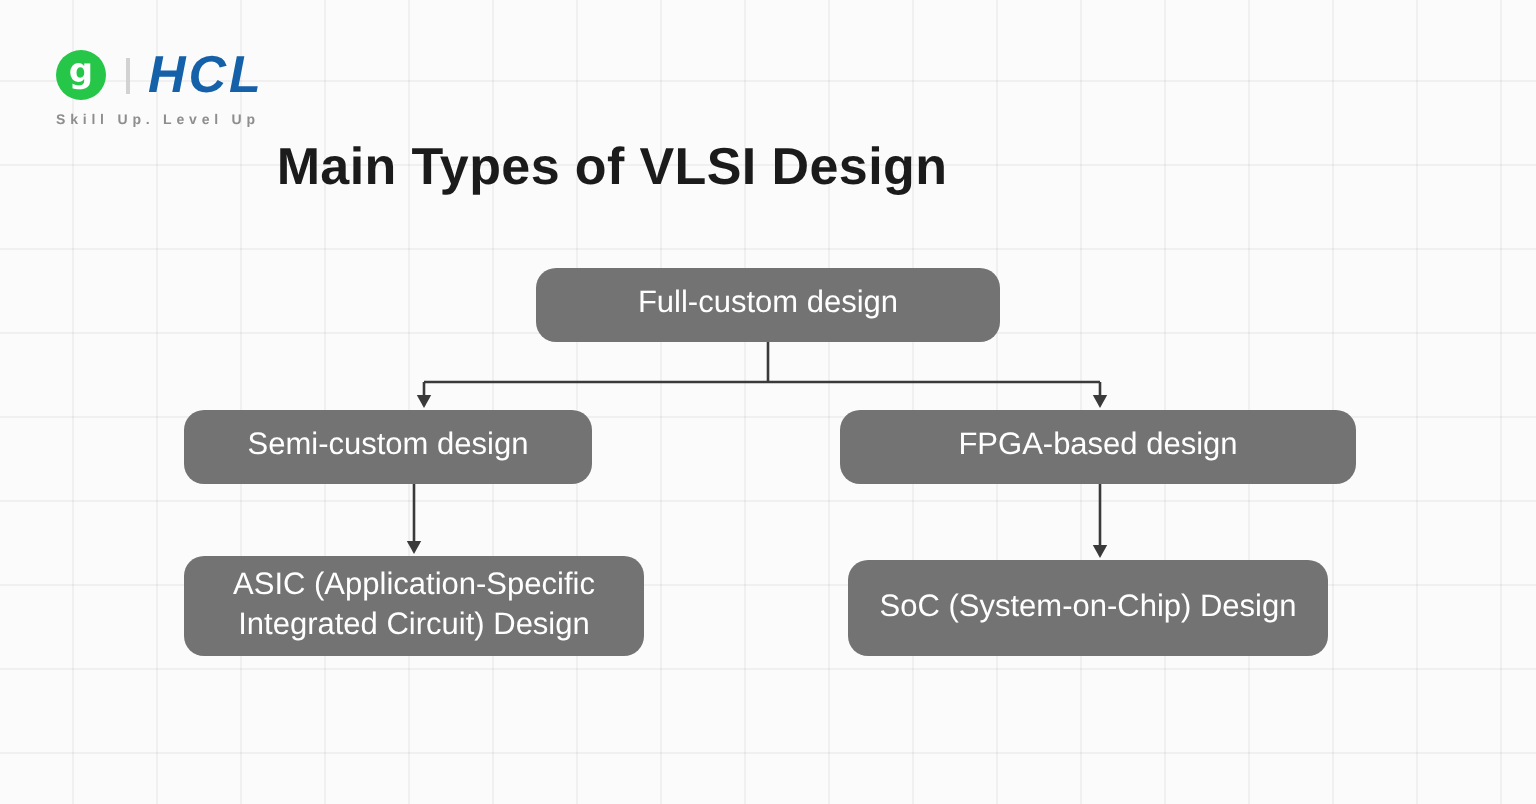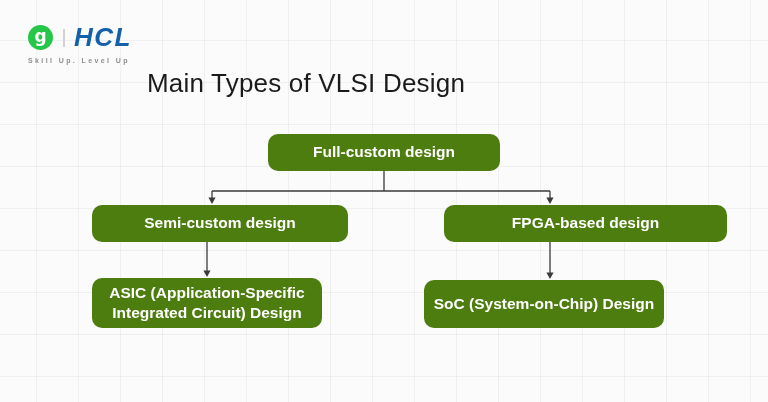--- a/index.html
+++ b/index.html
@@ -42,38 +42,38 @@
   .tagline {
     margin-top: 4px;
     font-size: 7px; font-weight: 700; color: #8e8e8e;
     letter-spacing: 2.4px; white-space: nowrap;
   }
 
   
   .page-title {
     position: absolute; left: 0; top: 68px; width: 612px;
     text-align: center;
-    font-size: 26px; font-weight: 400; color: #1b1b1b;
+    font-size: 26px; font-weight: 700; color: #1b1b1b;
     letter-spacing: 0.2px;
   }
 
   
   .node {
     position: absolute;
-    background: #4d7c0f;
+    background: #737373;
     color: #ffffff;
     border-radius: 10px;
     display: flex; align-items: center; justify-content: center;
     text-align: center;
-    font-size: 15.5px; font-weight: 700; line-height: 1.3;
+    font-size: 15.5px; font-weight: 400; line-height: 1.3;
     padding: 15px 8px;
   }
   .node-full { left: 268px; top: 134px; width: 232px; height: 37px; }
-  .node-semi { left:  92px; top: 205px; width: 256px; height: 37px; }
-  .node-fpga { left: 444px; top: 205px; width: 283px; height: 37px; }
+  .node-semi { left:  92px; top: 205px; width: 204px; height: 37px; }
+  .node-fpga { left: 420px; top: 205px; width: 258px; height: 37px; }
   .node-asic { left:  92px; top: 278px; width: 230px; height: 50px; }
   .node-soc  { left: 424px; top: 280px; width: 240px; height: 48px; }
 
   
   .connector-layer {
     position: absolute; left: 0; top: 0; width: 768px; height: 402px;
     pointer-events: none;
   }
 </style>
 </head>

